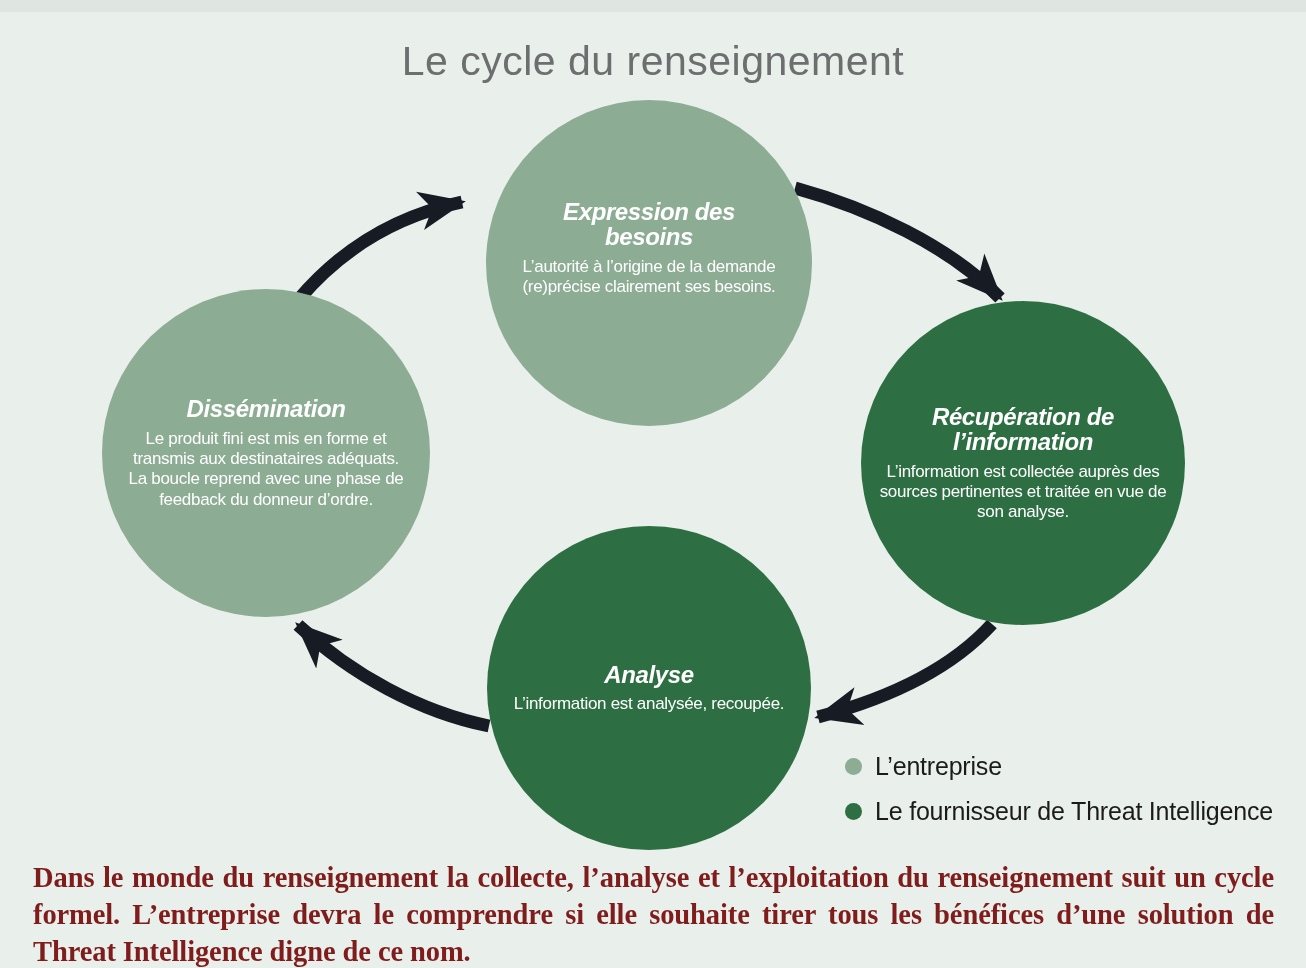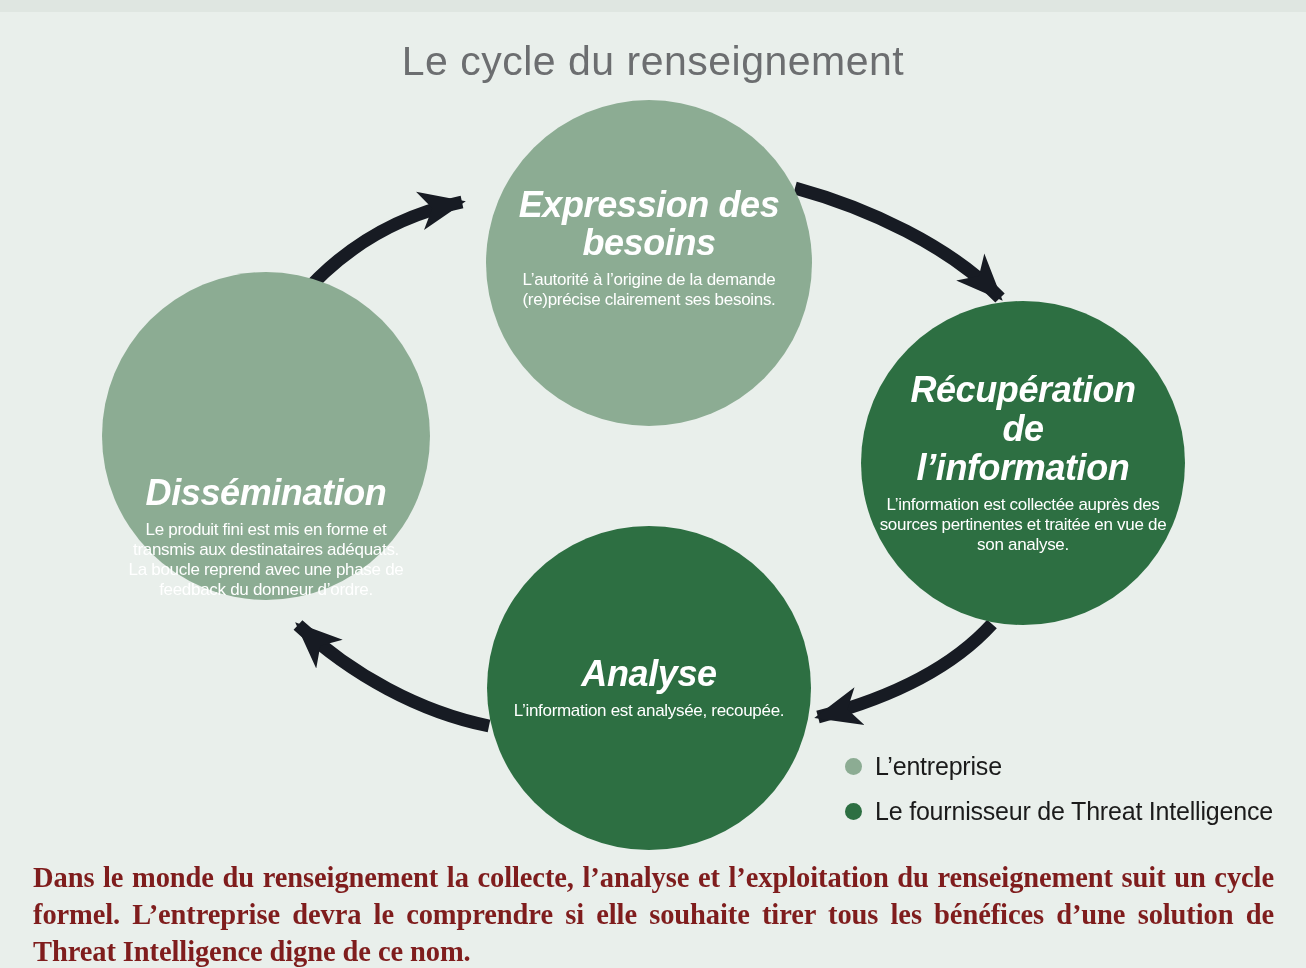--- a/index.html
+++ b/index.html
@@ -35,21 +35,21 @@
     flex-direction: column;
     align-items: center;
     justify-content: center;
     text-align: center;
     color: #ffffff;
   }
   .circle.light { background: #8cac93; }
   .circle.dark  { background: #2d6f42; }
 
   .circle-title {
-    font-size: 36px;
+    font-size: 24px;
     font-weight: bold;
     font-style: italic;
     line-height: 1.08;
     letter-spacing: -0.4px;
   }
   .circle-body {
     font-size: 17px;
     line-height: 1.18;
     margin-top: 7px;
     letter-spacing: -0.3px;
@@ -59,21 +59,21 @@
   #circle-expression    .circle-title { max-width: 262px; }
   #circle-expression    .circle-body  { max-width: 282px; }
 
   #circle-recuperation  { left: 861px; top: 289px; width: 324px; height: 324px; }
   #circle-recuperation  .circle-title { max-width: 245px; }
   #circle-recuperation  .circle-body  { max-width: 300px; }
 
   #circle-analyse       { left: 487px; top: 514px; width: 324px; height: 324px; }
   #circle-analyse       .circle-body  { max-width: 292px; }
 
-  #circle-dissemination { left: 102px; top: 260px; width: 328px; height: 328px; justify-content: flex-end; }
+  #circle-dissemination { left: 102px; top: 277px; width: 328px; height: 328px; }
   #circle-dissemination .circle-title { max-width: 290px; }
   #circle-dissemination .circle-body  { max-width: 278px; }
 
   .arrows {
     position: absolute;
     left: 0; top: 0;
     width: 1306px;
     height: 968px;
     pointer-events: none;
   }

